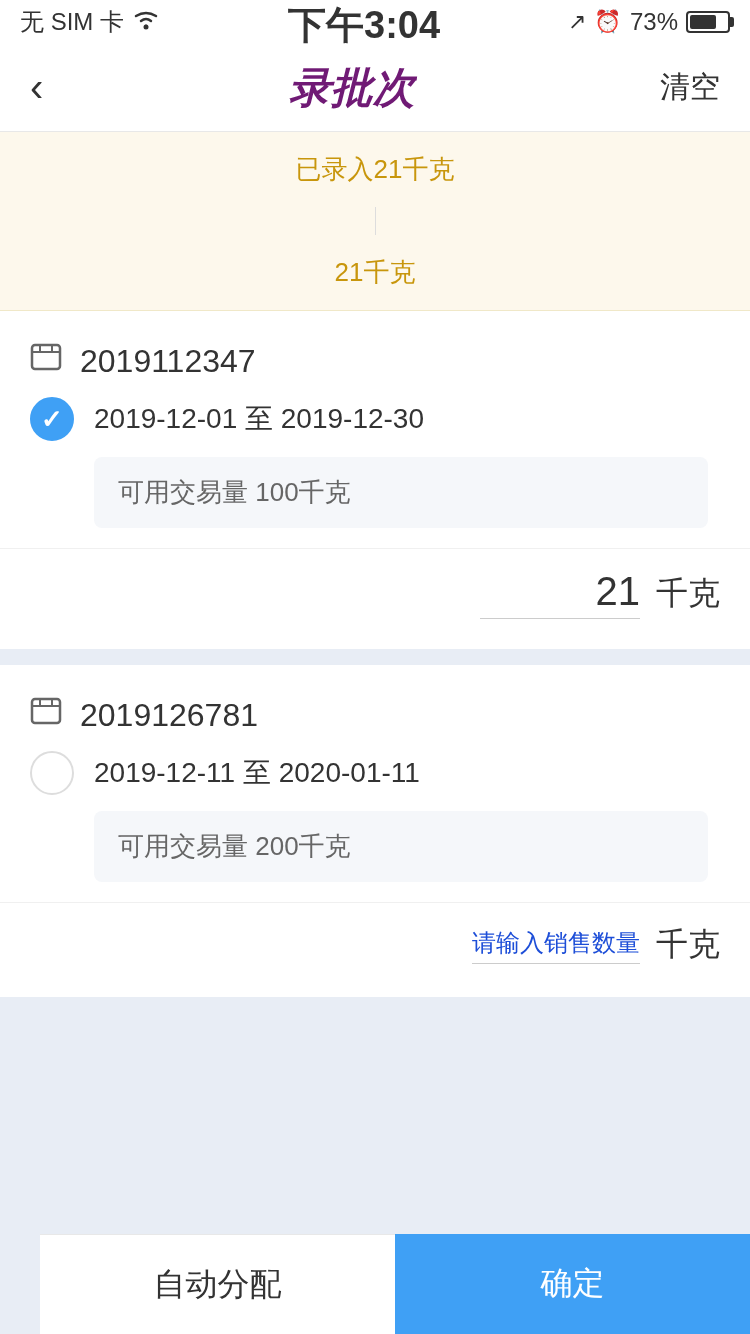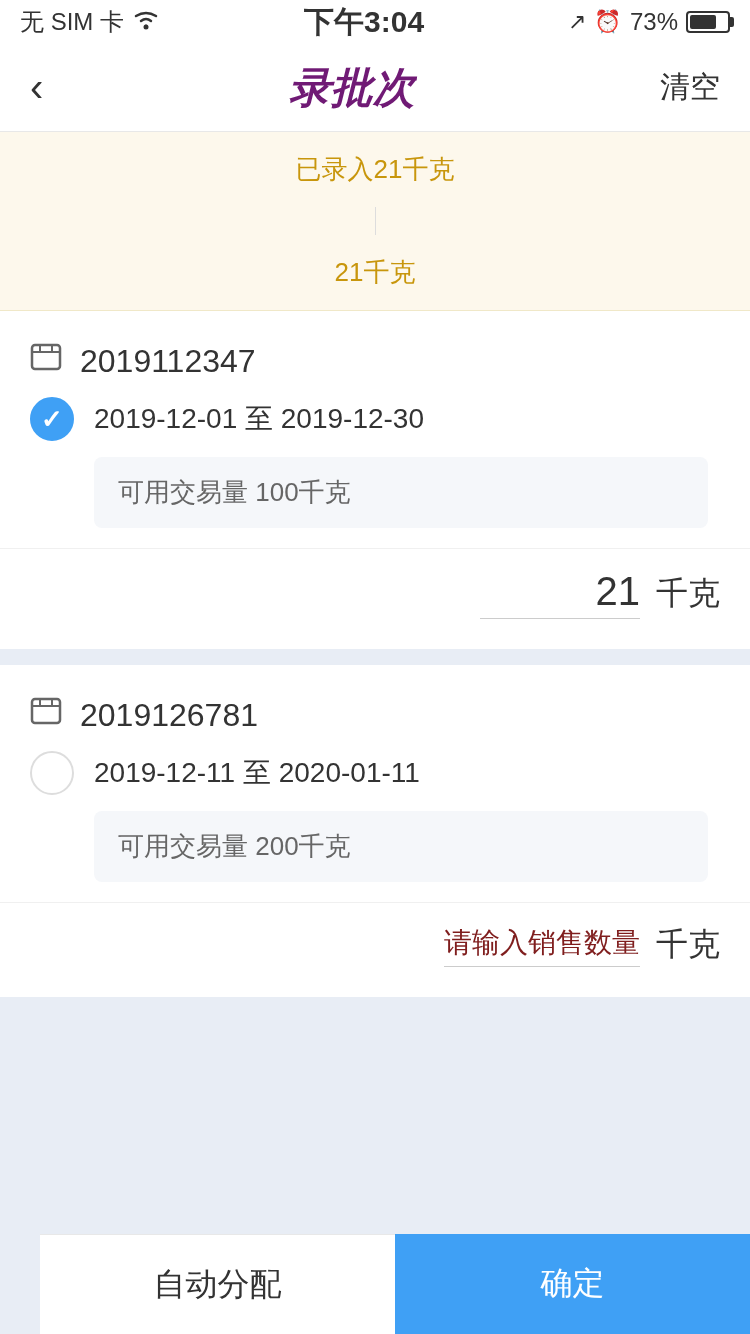--- a/index.html
+++ b/index.html
@@ -11,33 +11,32 @@
       background: #f0f3f8;
       font-size: 28px;
       color: #333;
     }
 
     
     .status-bar {
       height: 44px;
       background: #fff;
       display: flex;
-      align-items: center;
       justify-content: space-between;
       padding: 0 20px;
       font-size: 24px;
       color: #333;
     }
     .status-bar-left {
       display: flex;
       align-items: center;
       gap: 8px;
     }
     .status-bar-center {
-      font-size: 30px;
+      font-size: 38px;
       font-weight: 600;
     }
     .status-bar-right {
       display: flex;
       align-items: center;
       gap: 8px;
     }
     .battery-icon {
       width: 44px;
       height: 22px;
@@ -210,22 +209,22 @@
     }
 
     
     .section-separator {
       height: 16px;
       background: #e8edf5;
     }
 
     
     .qty-placeholder {
-      font-size: 28px;
-      color: #7f1d1d;
+      font-size: 24px;
+      color: #1d4ed8;
       text-align: left;
     }
 
     
     .bottom-area {
       background: #e8edf5;
       flex: 1;
       min-height: 460px;
     }
 

